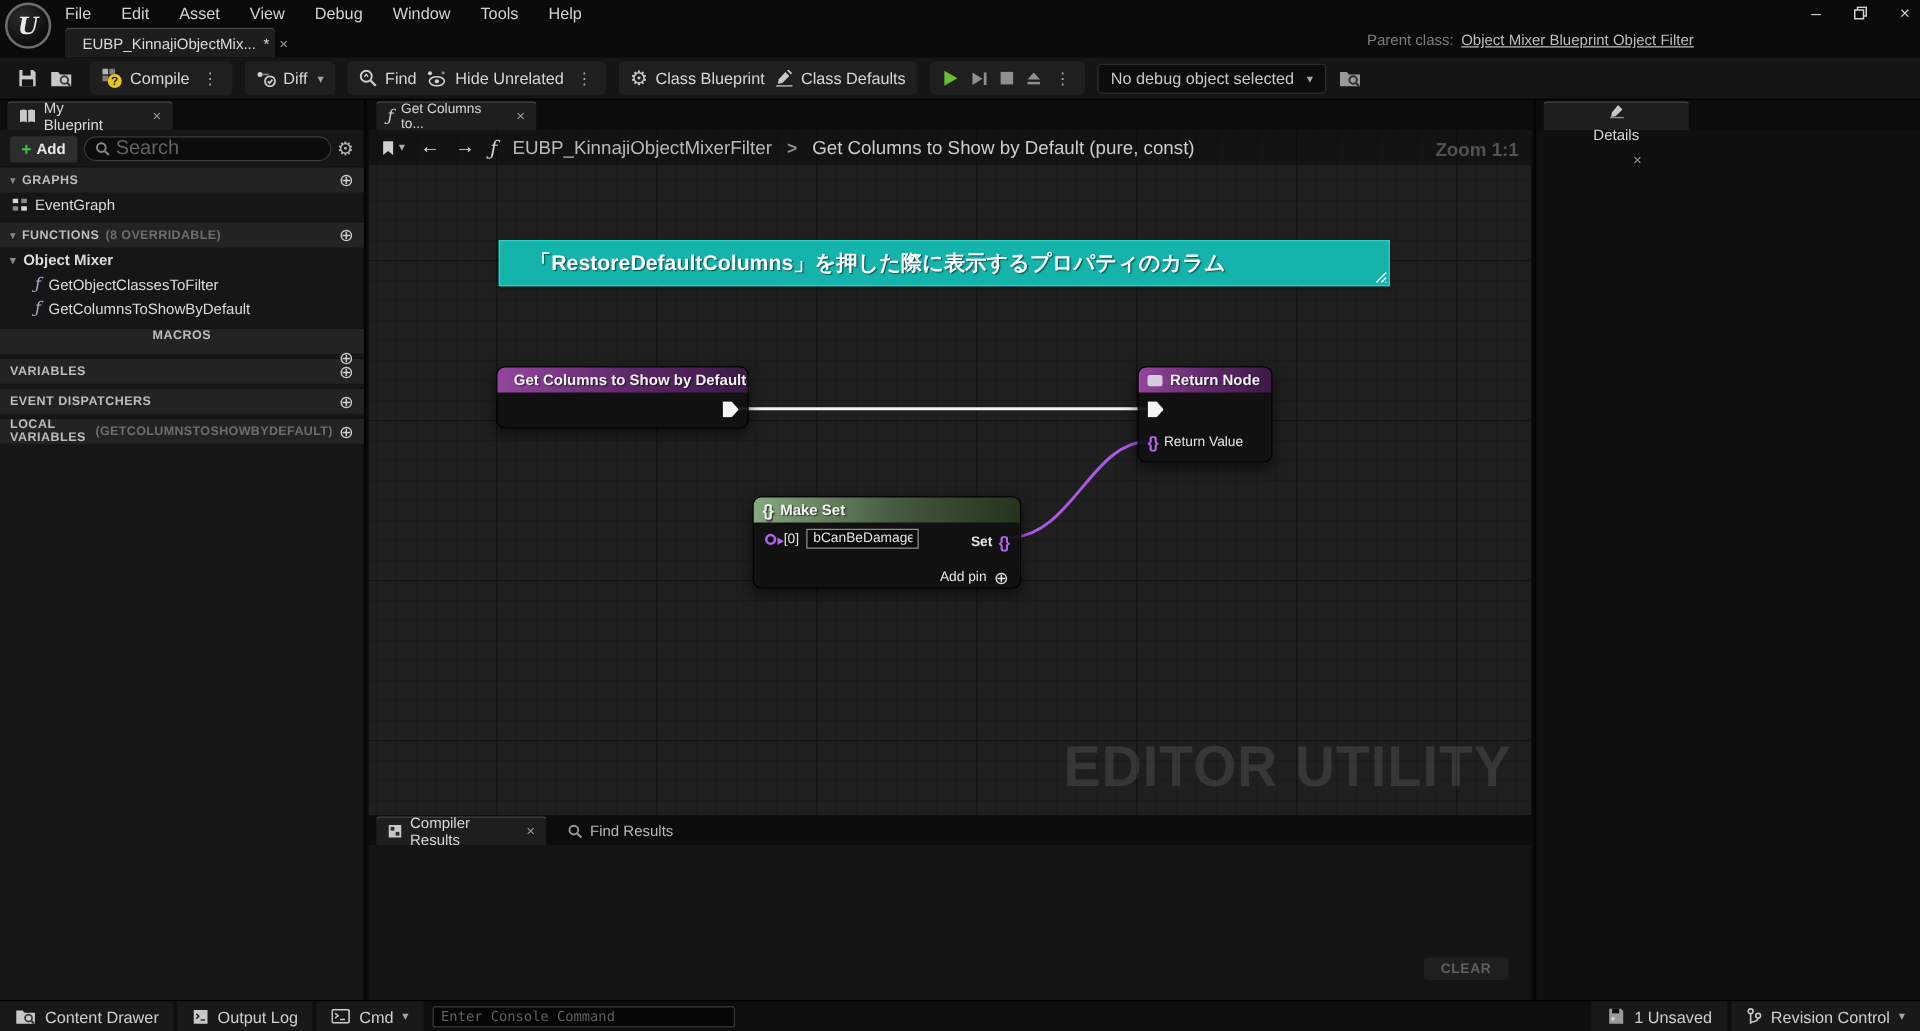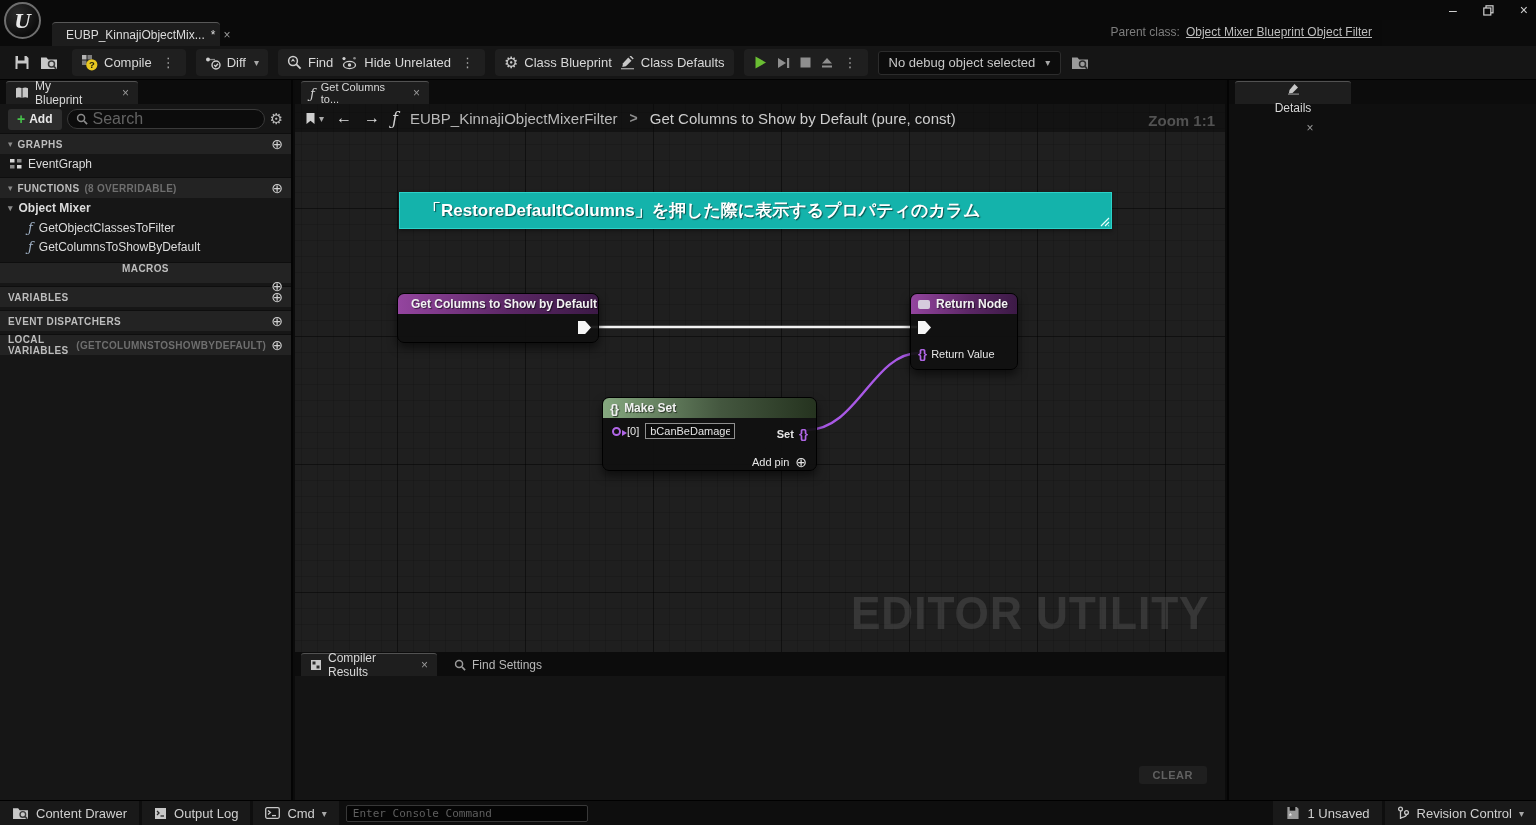--- a/index.html
+++ b/index.html
@@ -17,21 +17,21 @@
   #menus { position:absolute; left:52px; top:0; height:20px; display:flex; align-items:center; gap:24px; font-size:13px; color:#d2d2d2; }
   .menu-item { cursor:default; }
   #wincontrols { position:absolute; right:8px; top:2px; display:flex; align-items:center; gap:26px; color:#cfcfcf; font-size:14px; }
 
   
   #tabrow { position:absolute; left:0; top:20px; width:1382px; height:26px; background:#0a0a0a; }
   .asset-tab { position:absolute; left:52px; top:2px; height:24px; width:168px; background:#1d1d1d;
     border-top:1px solid #585858; border-radius:4px 4px 0 0; display:flex; align-items:center; gap:6px; padding:0 8px; font-size:12px; color:#dcdcdc; }
   .asset-icon { width:12px; height:12px; border-radius:50%; background:#2fa8dc; box-shadow:inset 0 0 0 2.5px #1b6c92; }
   .tab-close { color:#9a9a9a; font-size:12px; margin-left:2px; }
-  #parentclass { position:absolute; right:10px; top:5px; font-size:12px; display:flex; gap:6px; }
+  #parentclass { position:absolute; right:27px; top:5px; font-size:12px; display:flex; gap:6px; }
   #parentclass .pc-label { color:#7d7d7d; }
   #parentclass .pc-value { color:#bdbdbd; text-decoration:underline; }
 
   
   #toolbar { position:absolute; left:0; top:46px; width:1536px; height:34px; background:#151515;
     border-bottom:1px solid #020202; display:flex; align-items:center; gap:10px; padding:0 10px; }
   .tbgroup { display:flex; align-items:center; gap:8px; background:#1f1f1f; border-radius:4px; height:27px; padding:0 9px; }
   .tbplain { display:flex; align-items:center; gap:10px; height:27px; padding:0 4px; }
   .tbbtn { display:flex; align-items:center; gap:6px; font-size:13px; color:#d8d8d8; cursor:default; }
   .kebab { color:#a8a8a8; font-size:13px; padding:0 2px; }
@@ -132,20 +132,30 @@
   #console-input::placeholder { color:#5f5f5f; }
   #sb-right { margin-left:auto; display:flex; }
   #sb-right .sb-btn { margin-right:0; margin-left:3px; }
   svg { display:block; }
 </style>
 </head>
 <body>
 
 <div id="titlebar">
   <div id="ue-logo">U</div>
+  <div id="menus">
+    <span class="menu-item">File</span>
+    <span class="menu-item">Edit</span>
+    <span class="menu-item">Asset</span>
+    <span class="menu-item">View</span>
+    <span class="menu-item">Debug</span>
+    <span class="menu-item">Window</span>
+    <span class="menu-item">Tools</span>
+    <span class="menu-item">Help</span>
+  </div>
   <div id="wincontrols">
     <span>–</span>
     <span>
       <svg width="11" height="11" viewBox="0 0 11 11">
           <rect x="3" y="0.8" width="7" height="7" fill="none" stroke="#cfcfcf" stroke-width="1.2"></rect>
           <rect x="0.8" y="3" width="7" height="7" fill="#0a0a0a" stroke="#cfcfcf" stroke-width="1.2"></rect>
         </svg>
     </span>
     <span>×</span>
   </div>
@@ -459,21 +469,21 @@
       <span>Compiler Results</span>
       <span class="tab-close">×</span>
     </div>
     <div class="ptab inactive" style="left:150px; width:110px;">
       <span>
         <svg width="12" height="12" viewBox="0 0 13 13">
             <circle cx="5.5" cy="5.5" r="3.8" fill="none" stroke="#9a9a9a" stroke-width="1.6"></circle>
             <line x1="8.6" y1="8.6" x2="12" y2="12" stroke="#9a9a9a" stroke-width="1.8"></line>
           </svg>
       </span>
-      <span>Find Settings</span>
+      <span>Find Results</span>
     </div>
   </div>
   <div id="bottom-panel">
     <span id="clear-btn">CLEAR</span>
   </div>
 </div>
 
 <div id="right-panel">
   <div class="tabstrip">
     <div class="ptab" style="left:6px; width:116px;flex-direction:column;">

